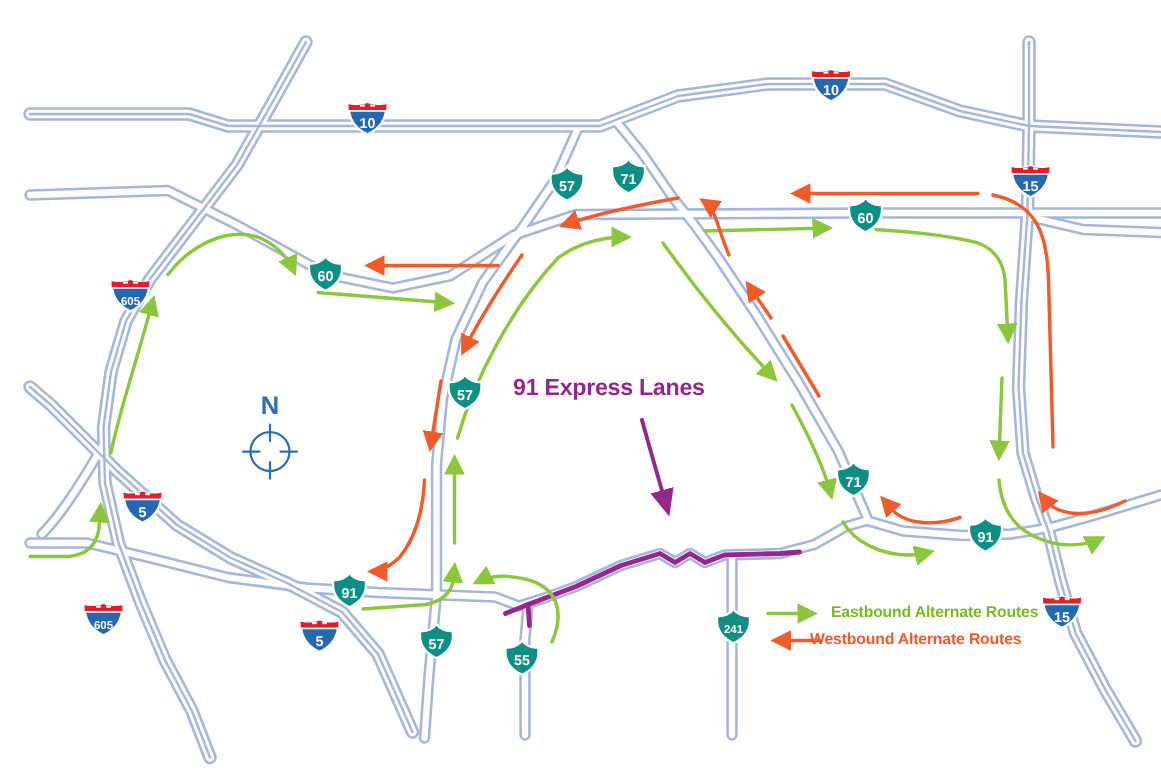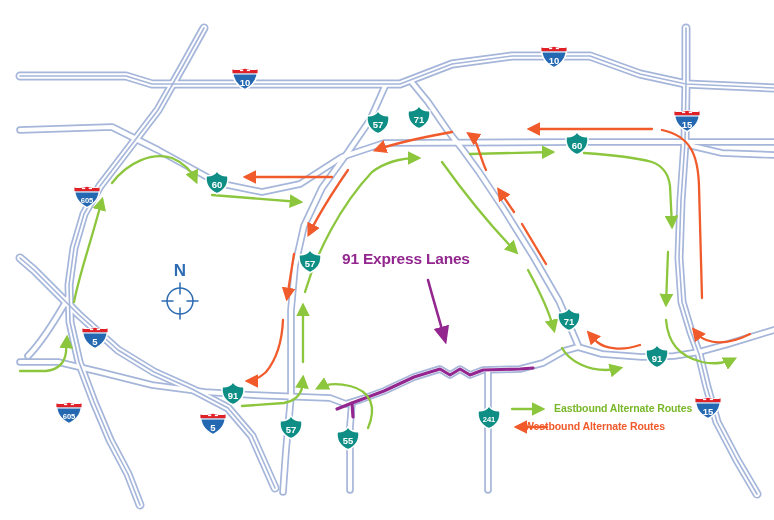--- a/index.html
+++ b/index.html
@@ -15,21 +15,21 @@
   .express{fill:none;stroke:#93278f;stroke-width:3.2;stroke-linecap:round;stroke-linejoin:round;}
   .ga{fill:none;stroke:#8cc63d;stroke-width:2.3;stroke-linecap:round;}
   .oa{fill:none;stroke:#f15a2b;stroke-width:2.3;stroke-linecap:round;}
   .pa{fill:none;stroke:#93278f;stroke-width:2.6;stroke-linecap:round;}
   .cmp{stroke:#2e6cb3;stroke-width:1.5;fill:none;stroke-linecap:round;}
   .sh-txt{fill:#fff;font-weight:bold;font-size:9.5px;text-anchor:middle;font-family:"Liberation Sans",sans-serif;}
   .sh-txt-sm{fill:#fff;font-weight:bold;font-size:7.6px;text-anchor:middle;font-family:"Liberation Sans",sans-serif;}
   .lbl{position:absolute;white-space:nowrap;font-weight:bold;text-align:center;}
   #express-label{left:342px;top:250px;font-size:15.5px;color:#93278f;letter-spacing:-0.2px;}
   #legend-east{left:554px;top:402px;font-size:10.5px;color:#79b829;letter-spacing:-0.1px;}
-  #legend-west{left:524px;top:420px;font-size:10.5px;color:#f15a2b;letter-spacing:-0.1px;}
+  #legend-west{left:540px;top:420px;font-size:10.5px;color:#f15a2b;letter-spacing:-0.1px;}
   #north-label{left:169px;top:261px;font-size:17px;color:#2e6cb3;width:22px;text-align:center;}
 </style>
 </head>
 <body>
 
 <div id="stage">
 <svg width="774" height="520" viewBox="0 0 774 520">
   <defs>
 
     <path id="r_i10" d="M20 76 L126 76 L152 84 L400 84 L452 64 L512 56 L590 56 L640 74 L686 84 L774 88"></path>

